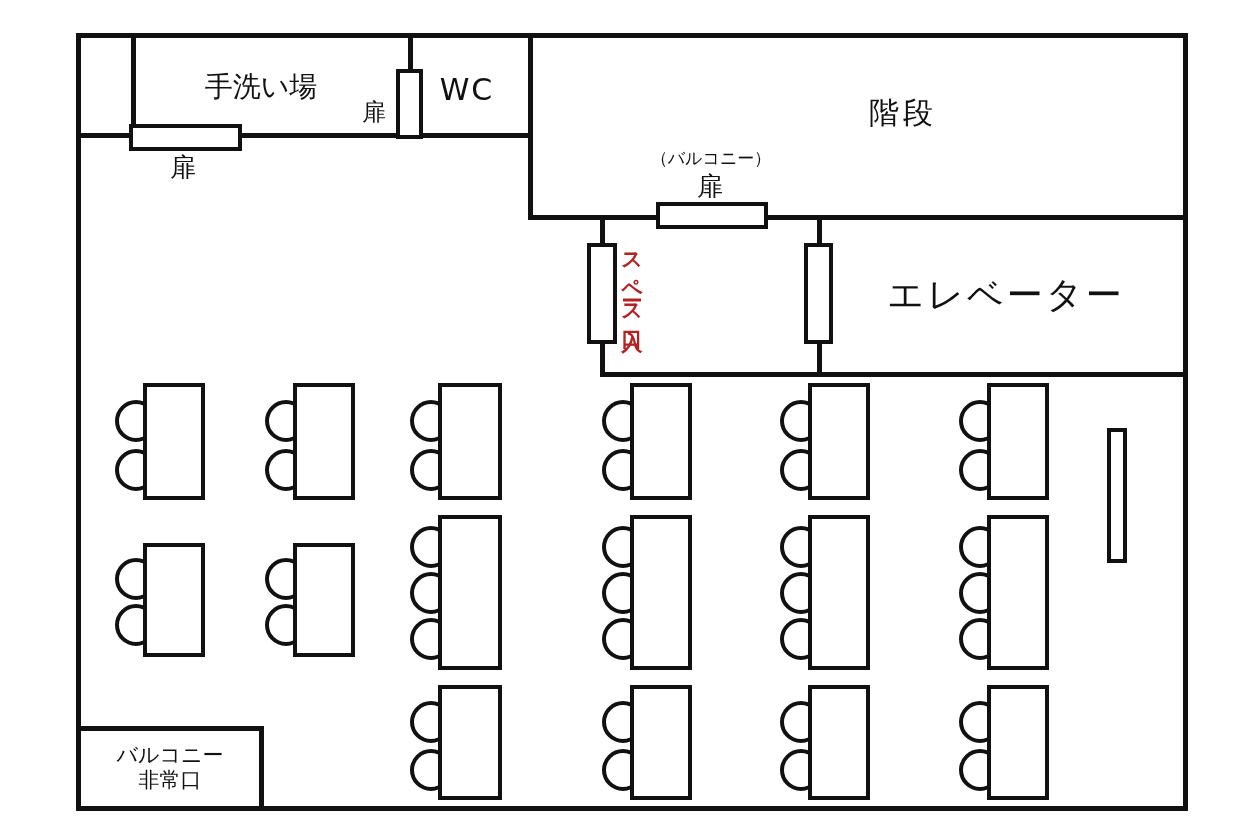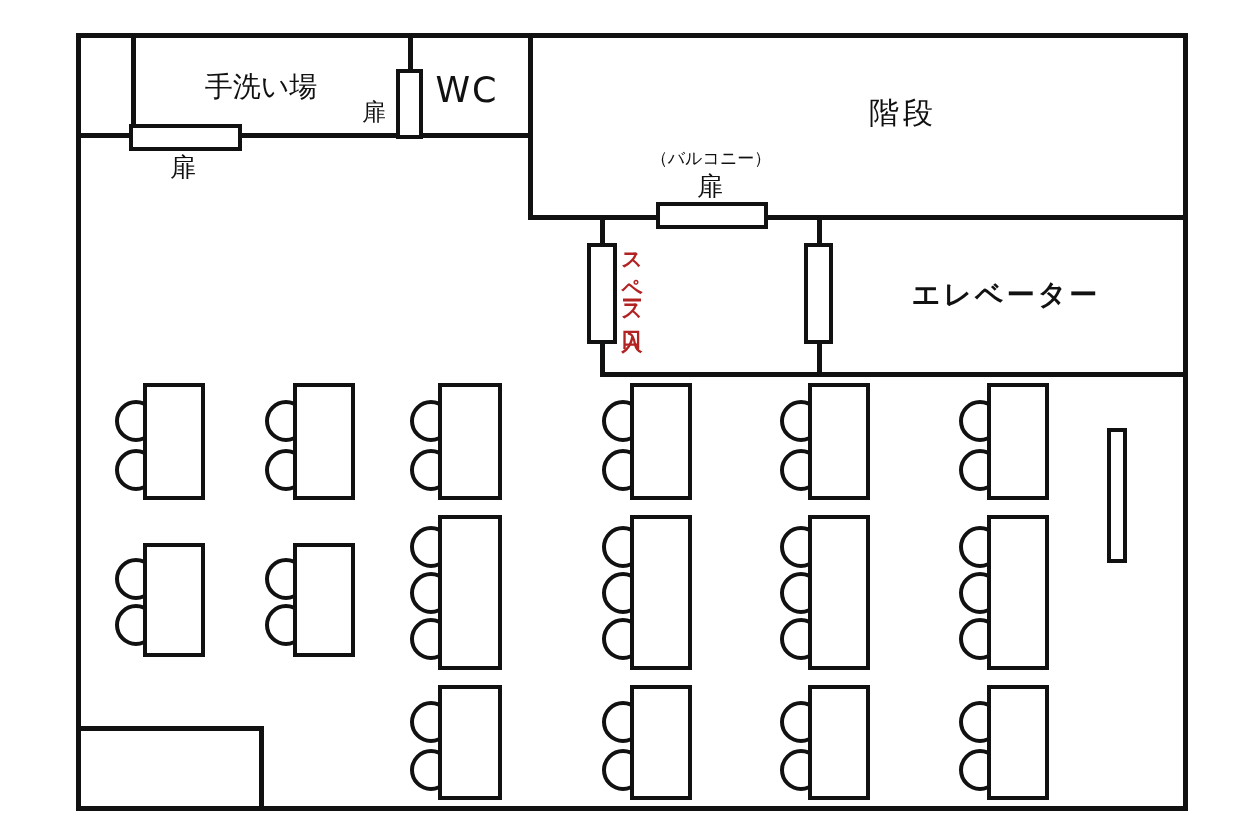--- a/index.html
+++ b/index.html
@@ -14,23 +14,23 @@
   .wall { position:absolute; background:#111111; z-index:2; }
   .door {
     position:absolute; border:4px solid #111111; background:#ffffff;
     box-sizing:border-box; z-index:3;
   }
   .label {
     position:absolute; transform:translate(-50%,-50%); white-space:nowrap;
     z-index:4; line-height:1;
   }
   .lbl-washroom { font-size:28px; }
-  .lbl-wc { font-size:35px; letter-spacing:2px; }
+  .lbl-wc { font-size:30px; letter-spacing:2px; }
   .lbl-stairs { font-size:30px; letter-spacing:4px; }
-  .lbl-elevator { font-size:28px; letter-spacing:3px;font-weight:bold; }
+  .lbl-elevator { font-size:36px; letter-spacing:3px; }
   .lbl-door { font-size:26px; }
   .lbl-door-sm { font-size:24px; }
   .lbl-note { font-size:17px; }
   .lbl-entrance {
     position:absolute; writing-mode:vertical-rl; text-orientation:mixed;
     font-size:21px; font-weight:bold; color:#B22222; z-index:4;
     letter-spacing:1px; line-height:1;
   }
   .lbl-balcony {
     position:absolute; transform:translate(-50%,-50%); text-align:center;
@@ -80,20 +80,24 @@
   <div class="label lbl-stairs" style="left:903px; top:113px;">階段</div>
   <div class="label lbl-elevator" style="left:1006px; top:295px;">エレベーター</div>
 
   <div class="label lbl-door" style="left:183px; top:167px;">扉</div>
   <div class="label lbl-door-sm" style="left:374px; top:112px;">扉</div>
   <div class="label lbl-note" style="left:711px; top:158px;">（バルコニー）</div>
   <div class="label lbl-door" style="left:710px; top:186px;">扉</div>
   <div class="lbl-entrance" style="left:621px; top:239px;">スペース入口</div>
 
   <div class="balcony-box" style="left:76px; top:726px; width:188px; height:85px;"></div>
+  <div class="lbl-balcony" style="left:170px; top:768px;">
+    <div>バルコニー</div>
+    <div>非常口</div>
+  </div>
 
   <div class="whiteboard" style="left:1107px; top:428px; width:20px; height:135px;"></div>
 
   <div>
       <div class="chair" style="left: 115px; top: 400px;"></div>
       <div class="chair" style="left: 115px; top: 449px;"></div>
       <div class="table" style="left: 143px; top: 383px; width: 62px; height: 117px;"></div>
       <div class="chair" style="left: 265px; top: 400px;"></div>
       <div class="chair" style="left: 265px; top: 449px;"></div>
       <div class="table" style="left: 293px; top: 383px; width: 62px; height: 117px;"></div>

